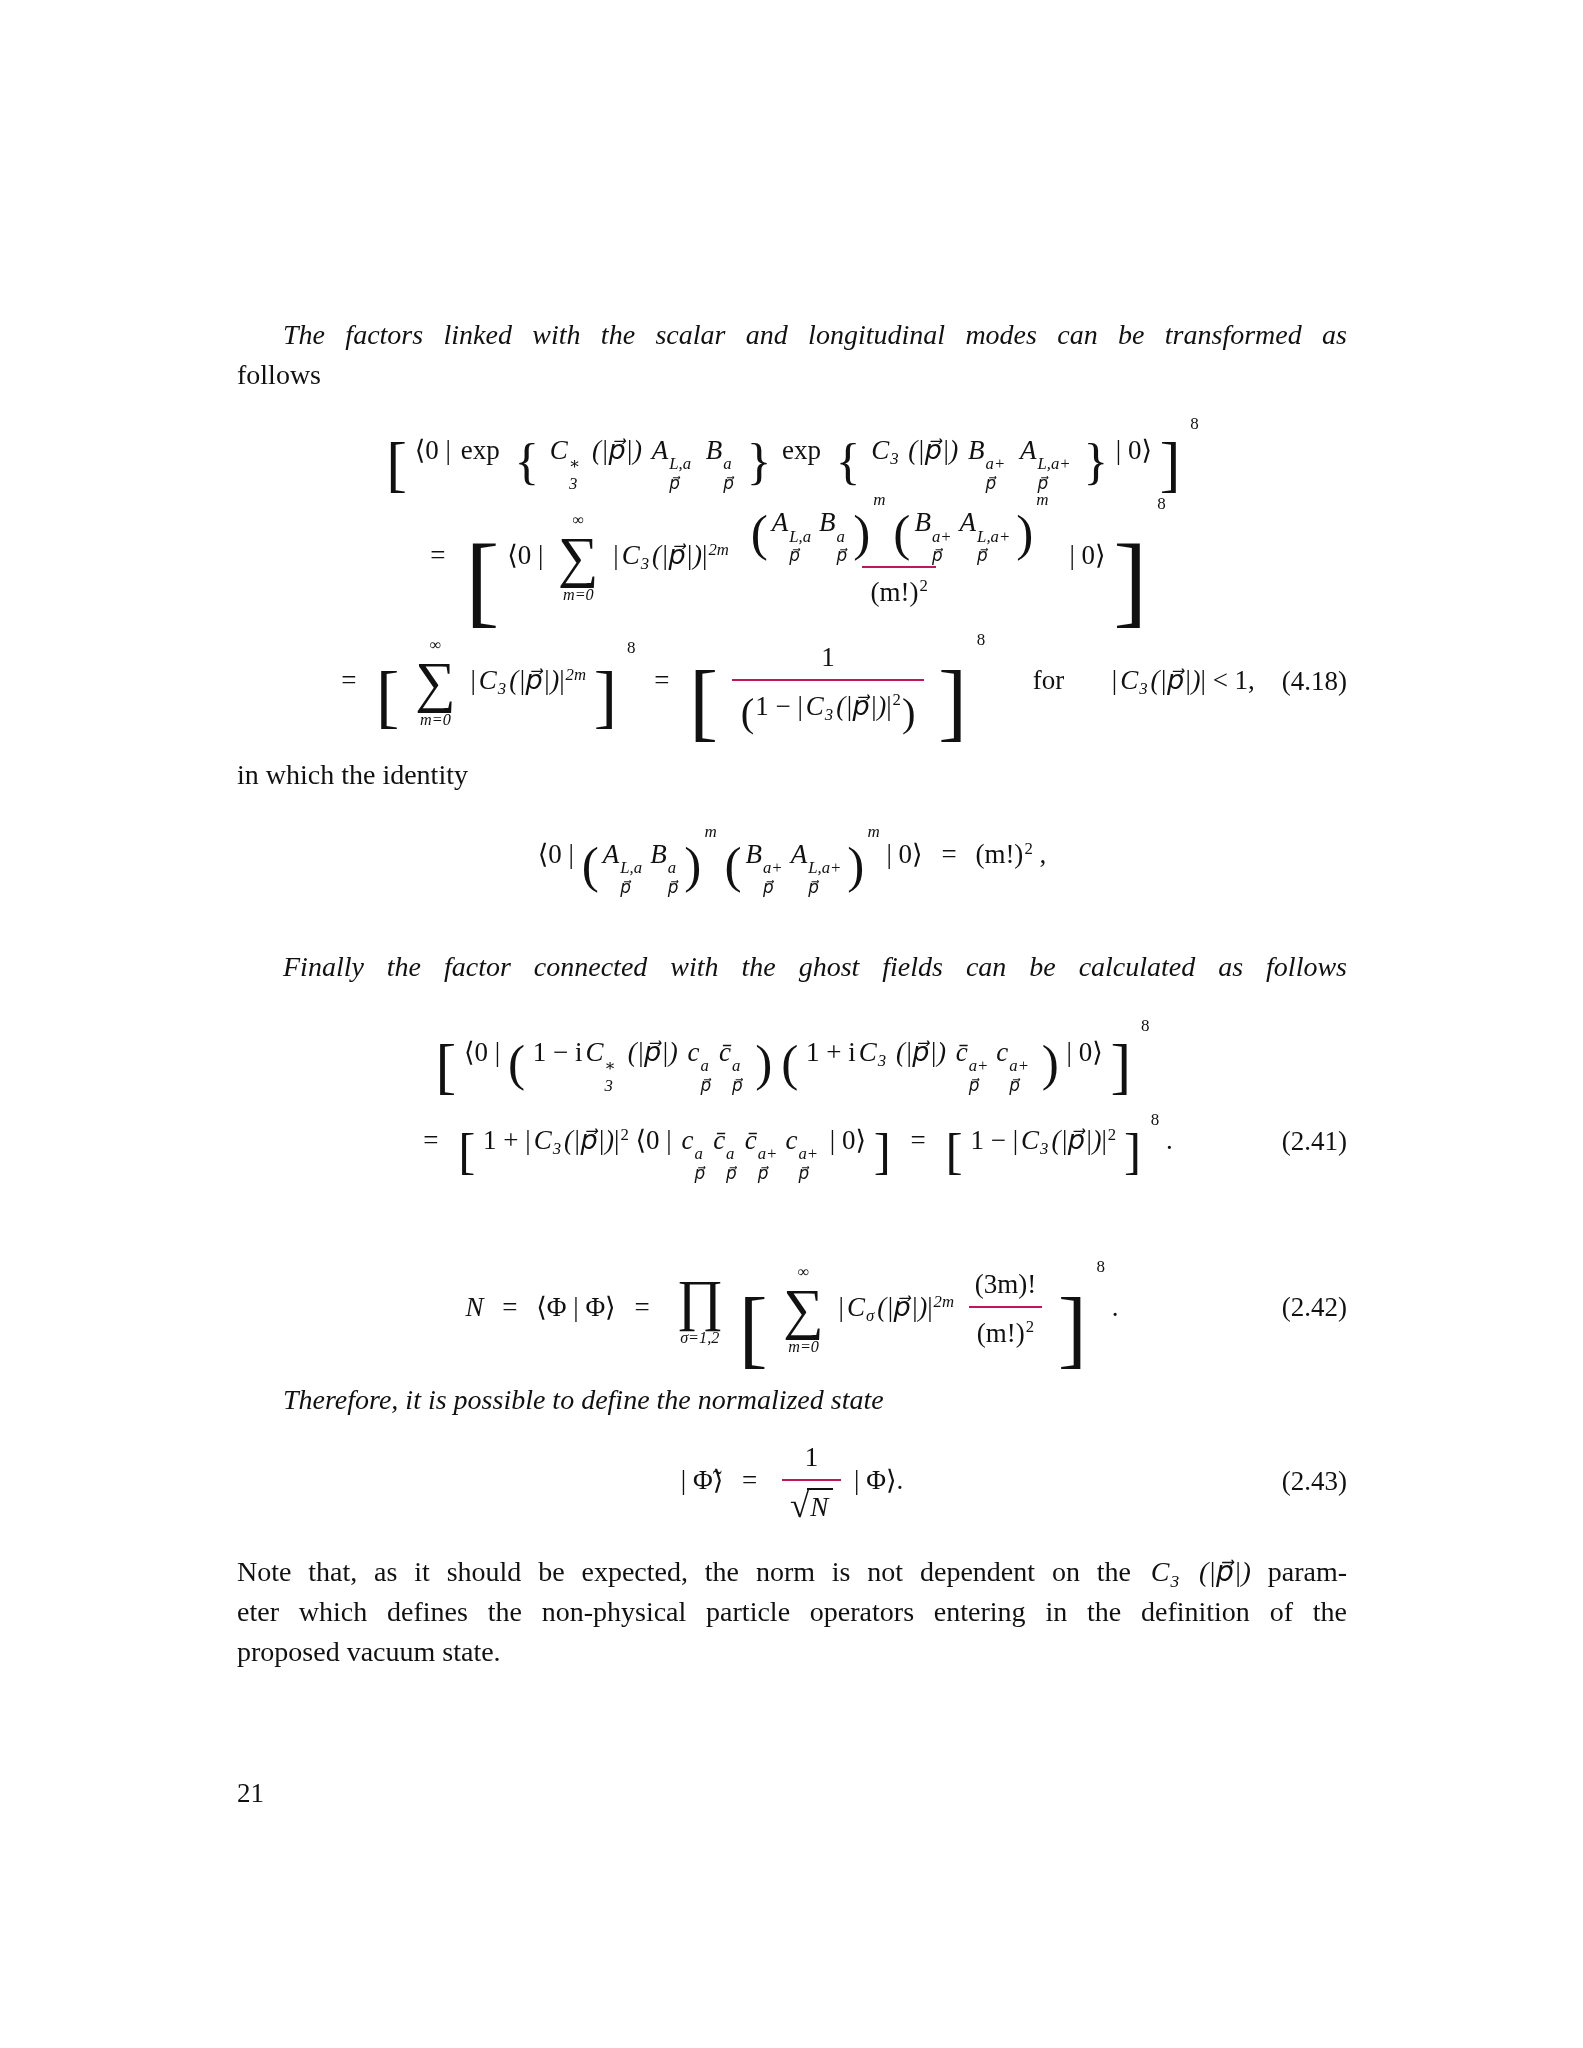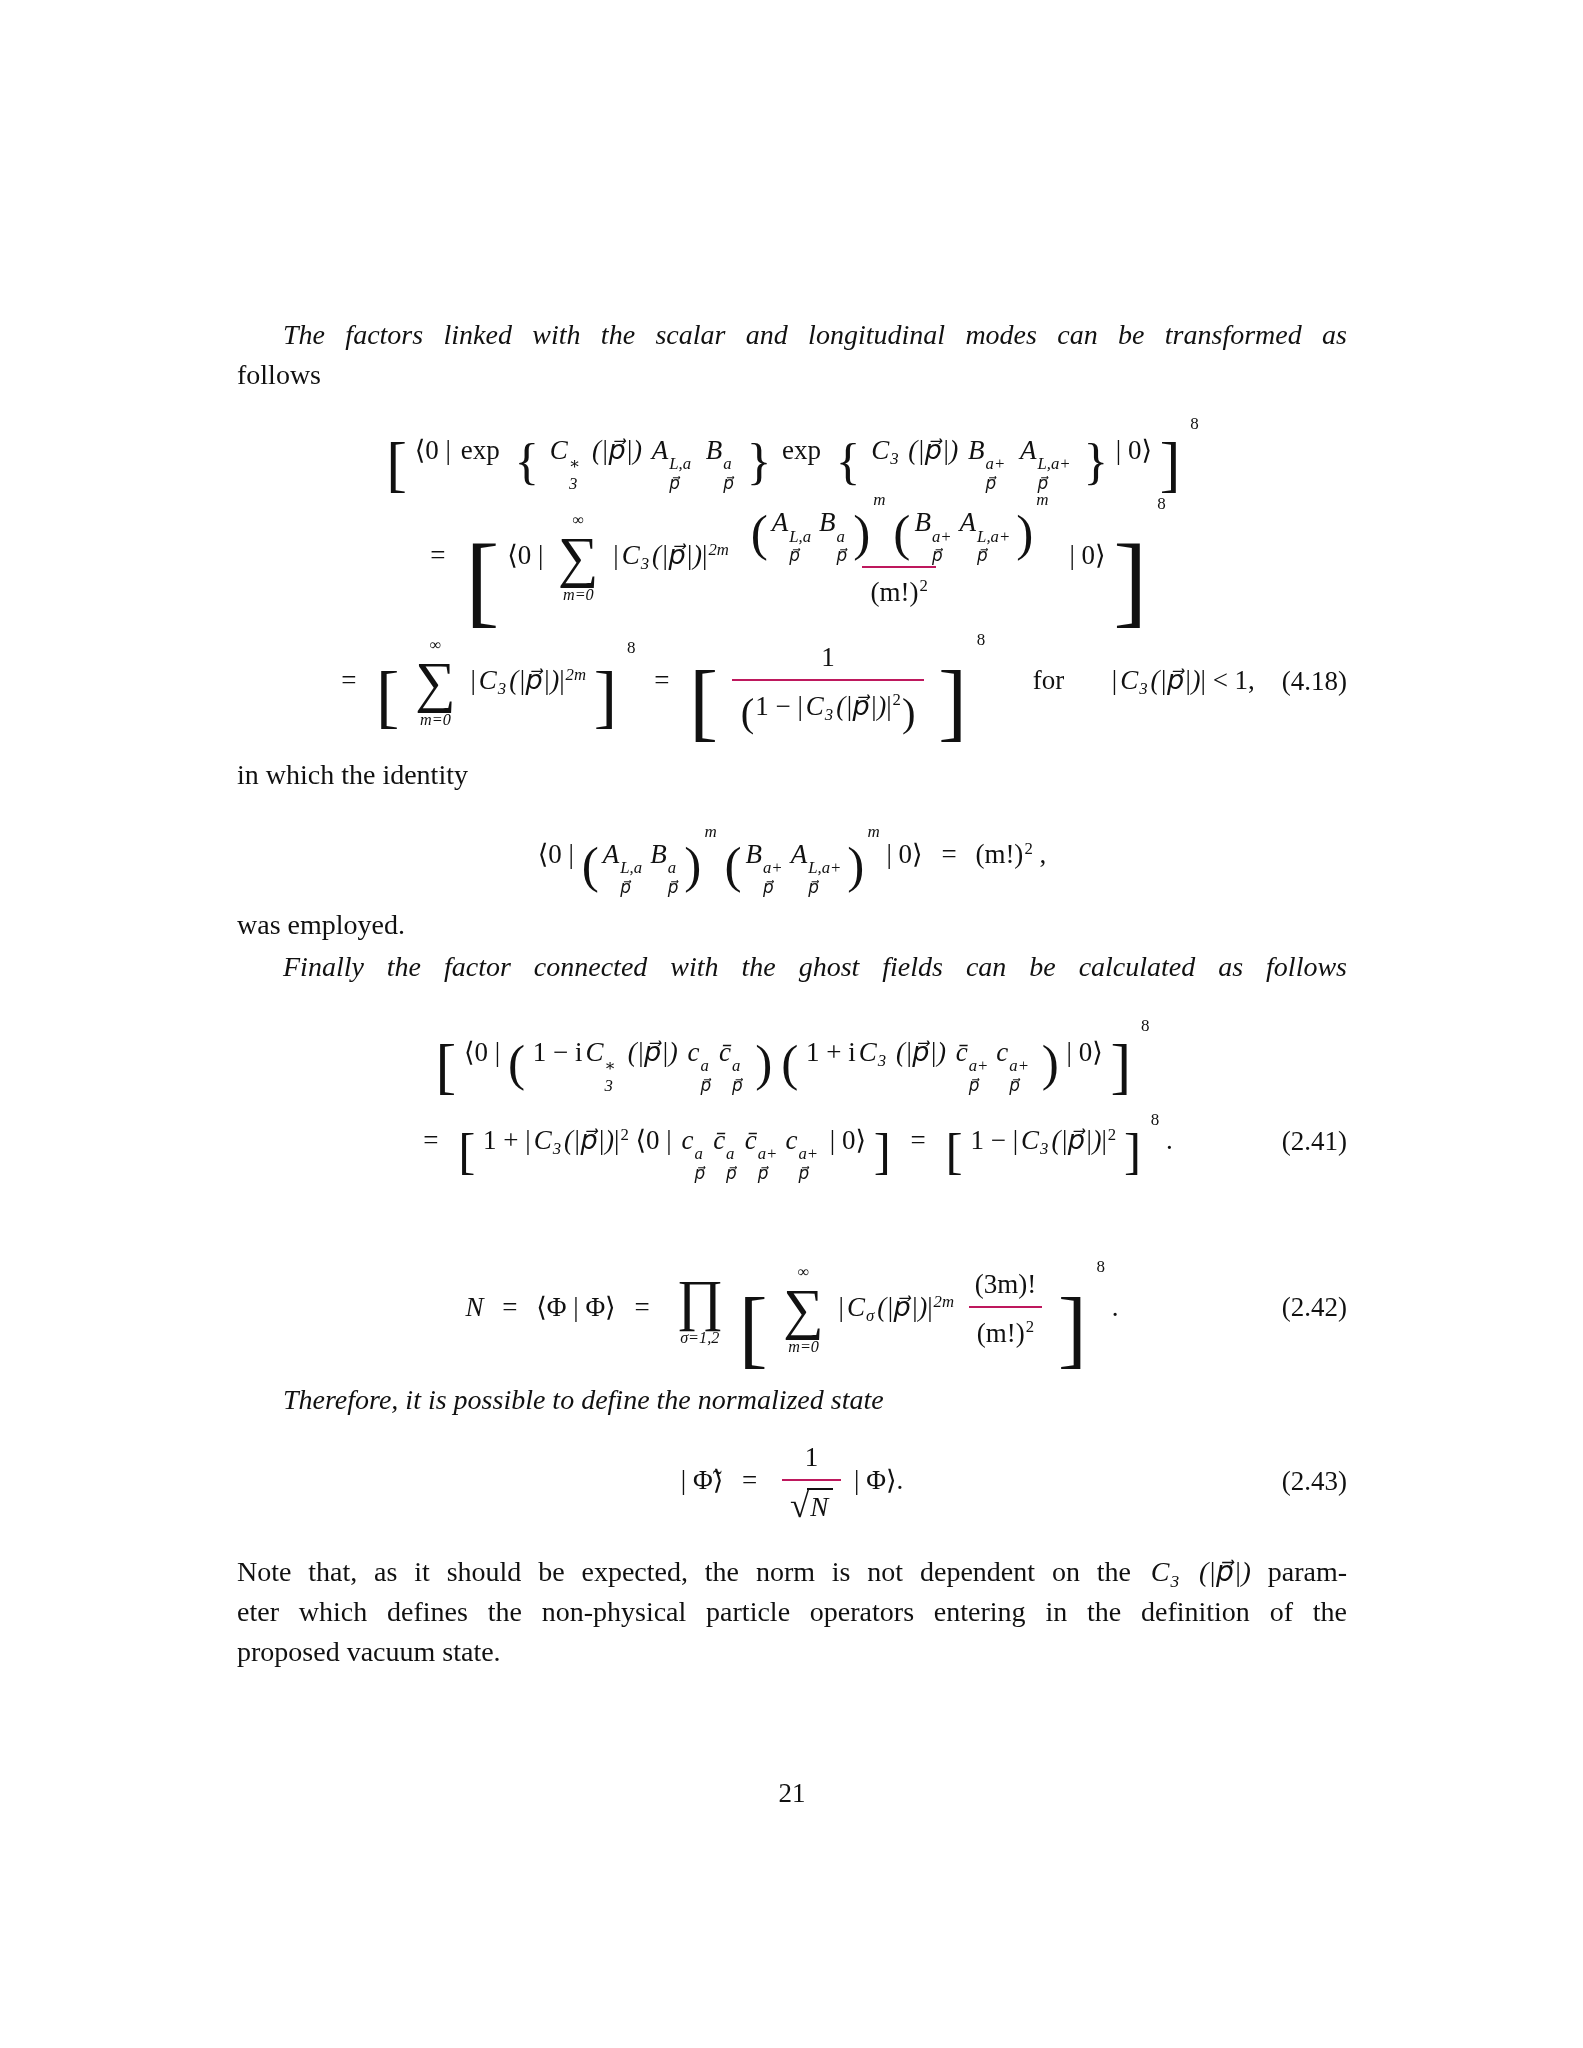--- a/index.html
+++ b/index.html
@@ -37,21 +37,21 @@
   .frac{display:inline-flex;flex-direction:column;align-items:center;vertical-align:middle;margin:0 6px;}
   .frac .num,.frac .den{display:flex;align-items:center;justify-content:center;padding:0 8px;}
   .frac .den{border-top:2px solid #be185d;}
   .fracA .num{height:66px;} .fracA .den{height:48px;}
   .fracB .num{height:44px;} .fracB .den{height:50px;}
   .ninner,.dinner{line-height:1.2;white-space:nowrap;}
   
   .sqrt{display:inline-flex;align-items:flex-start;vertical-align:middle;}
   .sqrt .rad{font-size:1.3em;line-height:1;margin-right:-2px;}
   .sqrt .radcnd{border-top:2px solid #111;line-height:1.25;padding:1px 5px 0 3px;}
-  .pagenum{position:absolute;left:237px;width:1110px;text-align:center;font-size:27px;}
+  .pagenum{position:absolute;left:237px;width:1110px;font-size:27px;}
 </style>
 </head>
 <body>
 
 <div class="page">
 
   <div class="tline jfull ind" style="top:315px">The factors linked with the scalar and longitudinal modes can be transformed as</div>
   <div class="tline" style="top:355px">follows</div>
 
   <div class="eqline" style="top:410px;height:80px;line-height:80px">
@@ -182,21 +182,20 @@
         </span></span><span class="op"><span class="mi">A</span><span class="ss">
           <span class="mi">L,a+</span>
           <span class="mi">p⃗</span>
         </span></span><span class="pp s19">)</span><span class="hsup v26 mi">m</span>
     <span class="rm">| 0⟩</span>
     <span class="rm eqs">=</span>
     <span class="rm">(m!)</span><span class="usup rm">2</span>
     <span class="rm">,</span>
   </div>
 
-  <div class="tline" style="top:905px">was employed.</div>
   <div class="tline jfull ind" style="top:947px">Finally the factor connected with the ghost fields can be calculated as follows</div>
 
   <div class="eqline" style="top:1012px;height:80px;line-height:80px">
     <span class="bb s23">[</span>
     <span class="rm">⟨0 |</span>
     <span class="pp s19">(</span>
     <span class="rm">1 − i</span><span class="op"><span class="mi">C</span><span class="ss">
           <span class="mi">∗</span>
           <span class="mi">3</span>
         </span></span>

